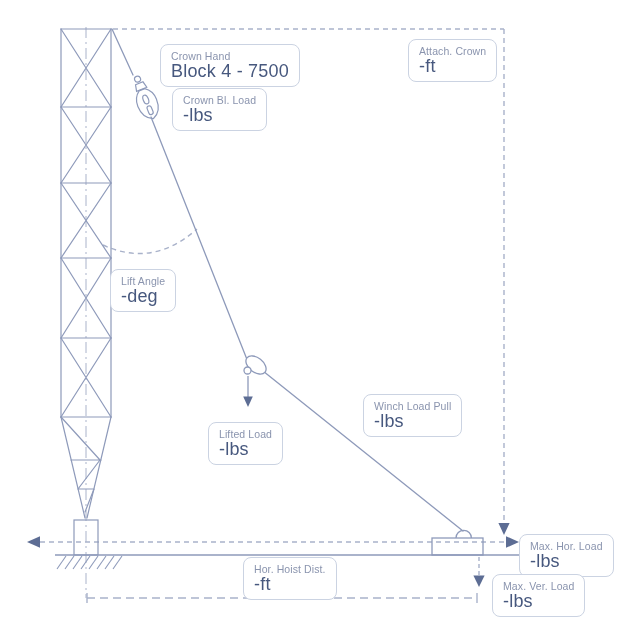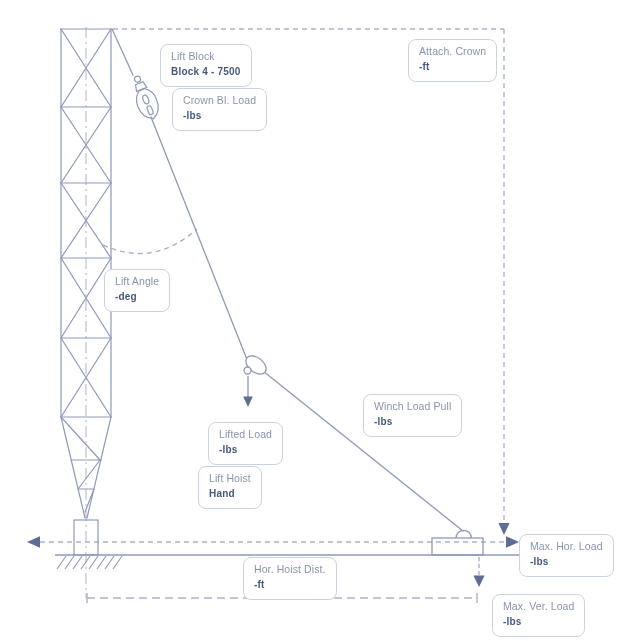--- a/index.html
+++ b/index.html
@@ -23,23 +23,23 @@
   }
   .callout .ct {
     display: block;
     font-size: 10.5px;
     line-height: 13px;
     color: #8a94ae;
     letter-spacing: 0.1px;
   }
   .callout .cv {
     display: block;
-    font-size: 10px;
+    font-size: 18px;
     line-height: 17px;
-    font-weight: 700;
+    font-weight: 400;
     color: #47587e;
     letter-spacing: 0.2px;
   }
 </style>
 </head>
 <body>
 
 <div class="canvas">
 
   <svg width="641" height="641" viewBox="0 0 641 641">
@@ -123,60 +123,56 @@
       <circle cx="247.5" cy="370.5" r="3.5"></circle>
     </g>
 
     <g>
       <path d="M248,376 V398" stroke="#8e9aba" stroke-width="1.3" fill="none"></path>
       <polygon points="248,407 243.2,396.5 252.8,396.5" fill="#5d6d94"></polygon>
     </g>
   </svg>
 
   <div class="callout" style="left:160px; top:44px;">
-    <span class="ct">Lift Block</span>
+    <span class="ct">Crown Hand</span>
     <span class="cv">Block 4 - 7500</span>
   </div>
 
   <div class="callout" style="left:172px; top:88px;">
     <span class="ct">Crown Bl. Load</span>
     <span class="cv">-lbs</span>
   </div>
 
   <div class="callout" style="left:408px; top:39px;">
     <span class="ct">Attach. Crown</span>
     <span class="cv">-ft</span>
   </div>
 
-  <div class="callout" style="left:104px; top:269px;">
+  <div class="callout" style="left:110px; top:269px;">
     <span class="ct">Lift Angle</span>
     <span class="cv">-deg</span>
   </div>
 
   <div class="callout" style="left:208px; top:422px;">
     <span class="ct">Lifted Load</span>
     <span class="cv">-lbs</span>
   </div>
 
-  <div class="callout" style="left:198px; top:466px;">
-    <span class="ct">Lift Hoist</span>
-    <span class="cv">Hand</span>
-  </div>
 
   <div class="callout" style="left:363px; top:394px;">
     <span class="ct">Winch Load Pull</span>
     <span class="cv">-lbs</span>
   </div>
 
   <div class="callout" style="left:519px; top:522px;margin-top:12px;">
     <span class="ct">Max. Hor. Load</span>
     <span class="cv">-lbs</span>
   </div>
 
-  <div class="callout" style="left:492px; top:594px;">
+  <div class="callout" style="left:492px; top:574px;">
     <span class="ct">Max. Ver. Load</span>
     <span class="cv">-lbs</span>
   </div>
 
   <div class="callout" style="left:243px; top:557px;">
     <span class="ct">Hor. Hoist Dist.</span>
     <span class="cv">-ft</span>
   </div>
 
 </div>

